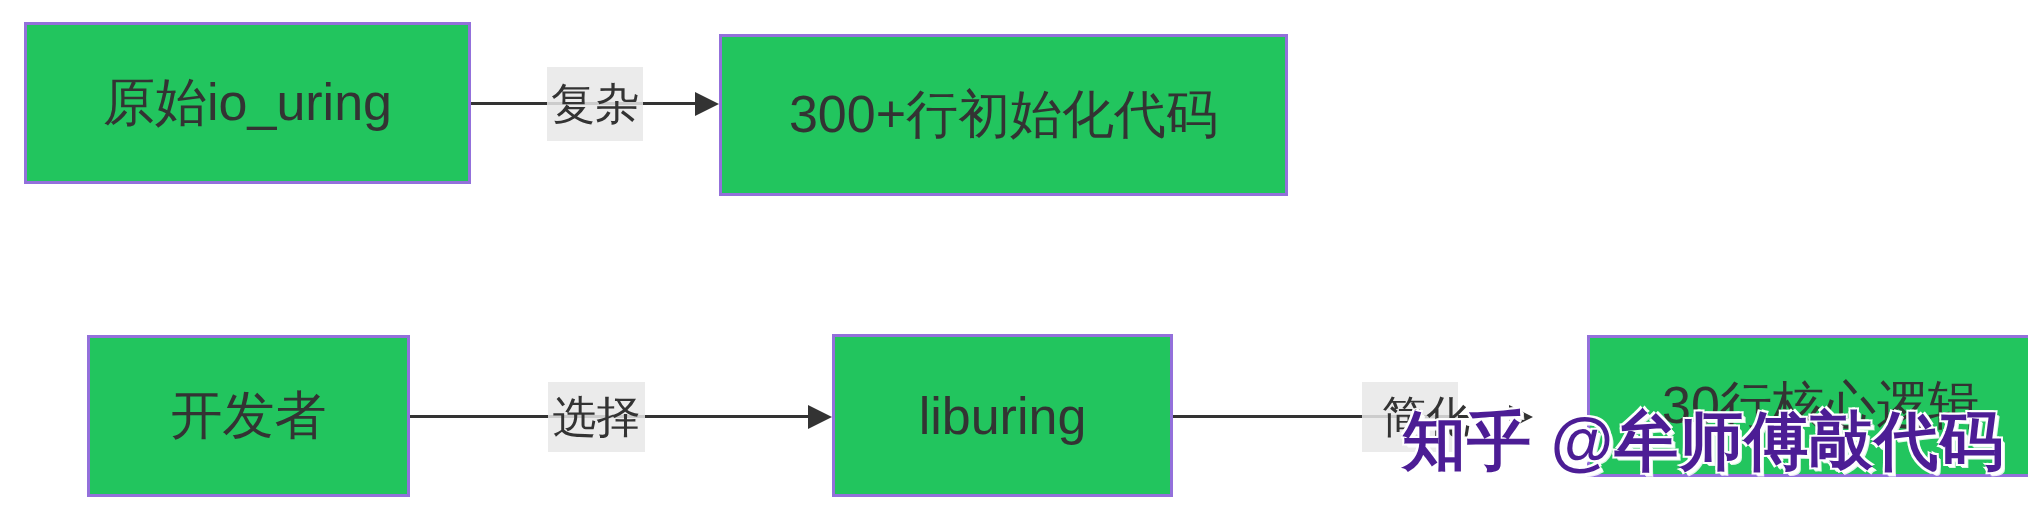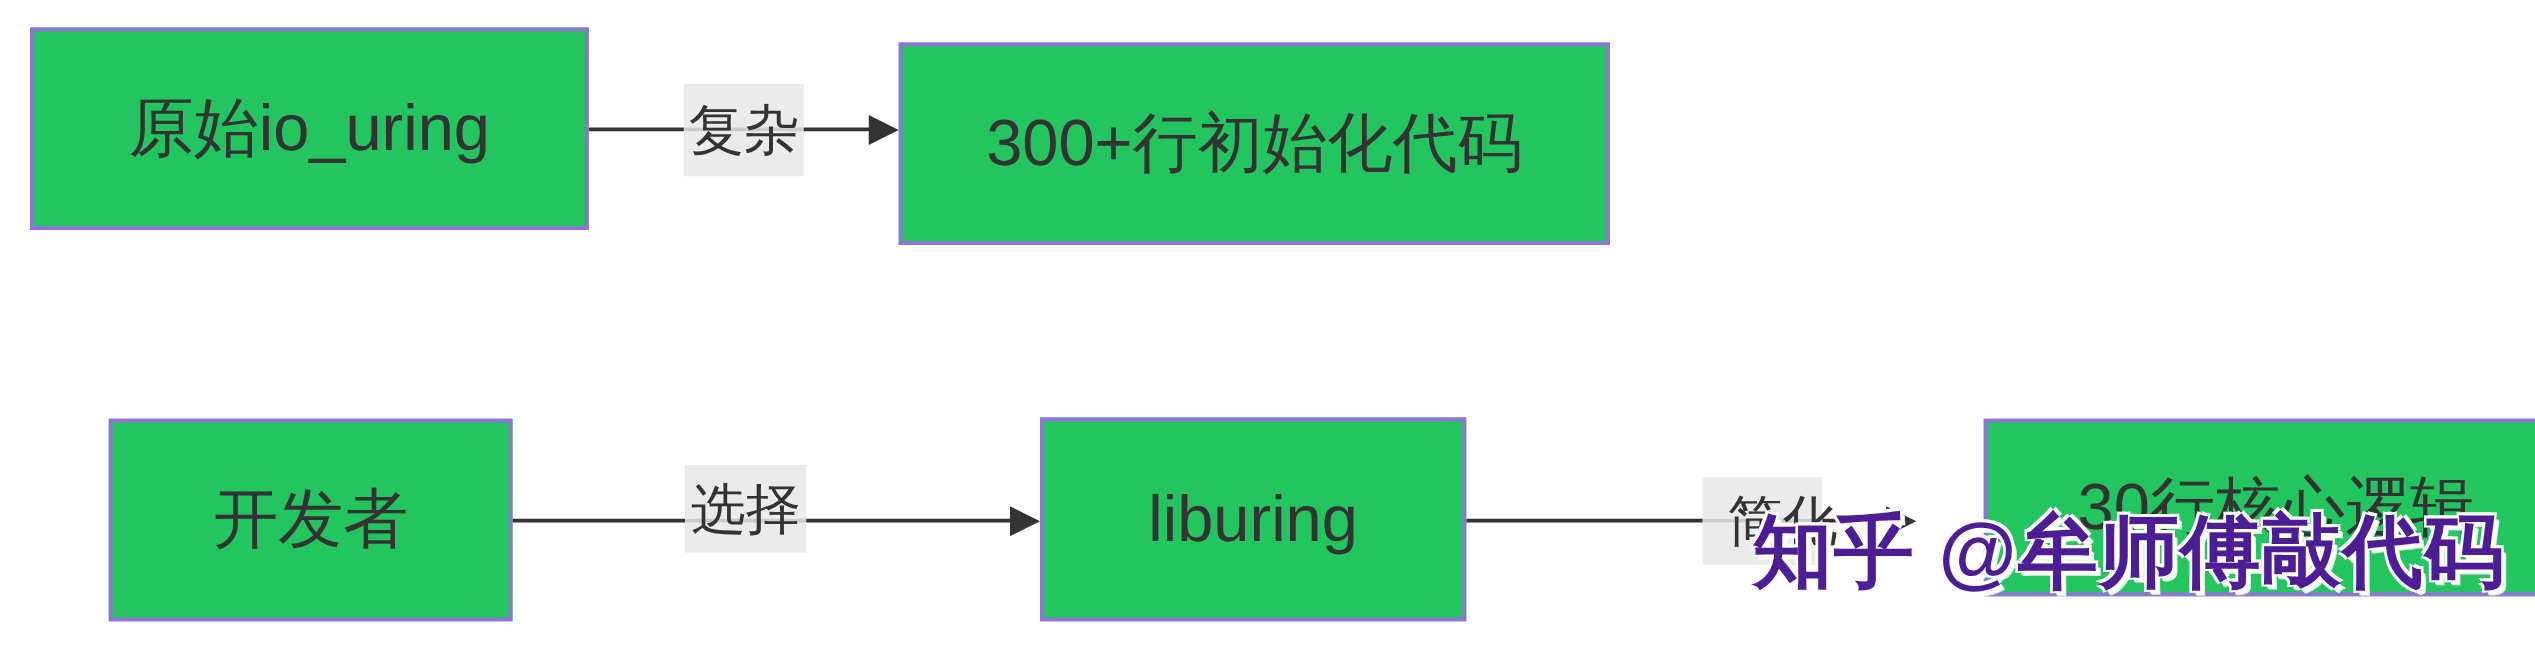--- a/index.html
+++ b/index.html
@@ -64,21 +64,21 @@
     background: rgba(232,232,232,0.85);
     color: #333333;
     font-size: 44px;
     display: flex;
     align-items: center;
     justify-content: center;
     white-space: nowrap;
     z-index: 3;
   }
   #edge1-label { left: 547px;  top: 67px;  width: 96px; height: 74px; }
-  #edge2-label { left: 548px;  top: 372px; width: 97px; height: 70px; }
+  #edge2-label { left: 548px;  top: 382px; width: 97px; height: 70px; }
   #edge3-label { left: 1362px; top: 382px; width: 96px; height: 70px; padding-left: 32px; }
 
   #watermark {
     position: absolute;
     left: 1402px;
     top: 398px;
     font-size: 64px;
     line-height: 1.35;
     font-weight: 600;
     letter-spacing: 1px;

